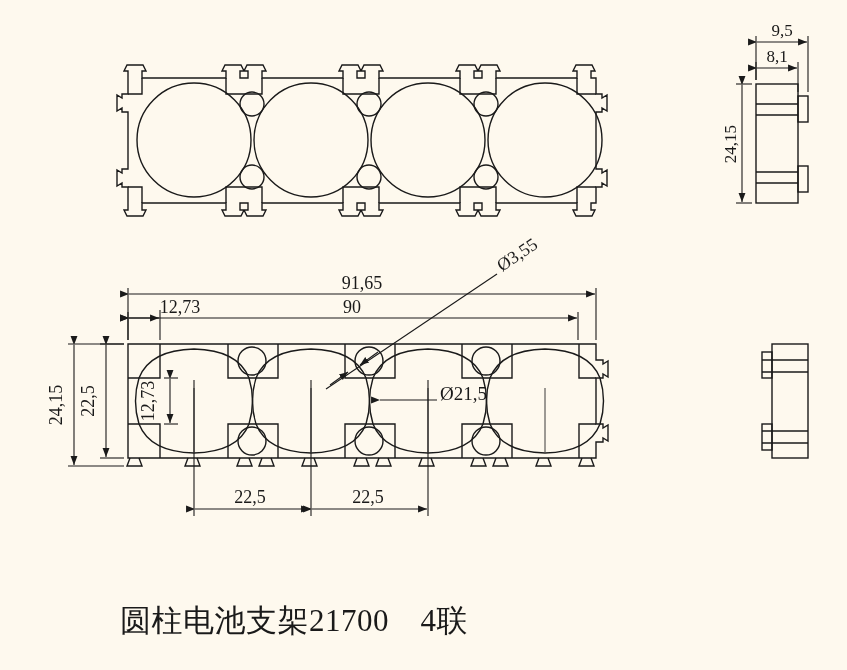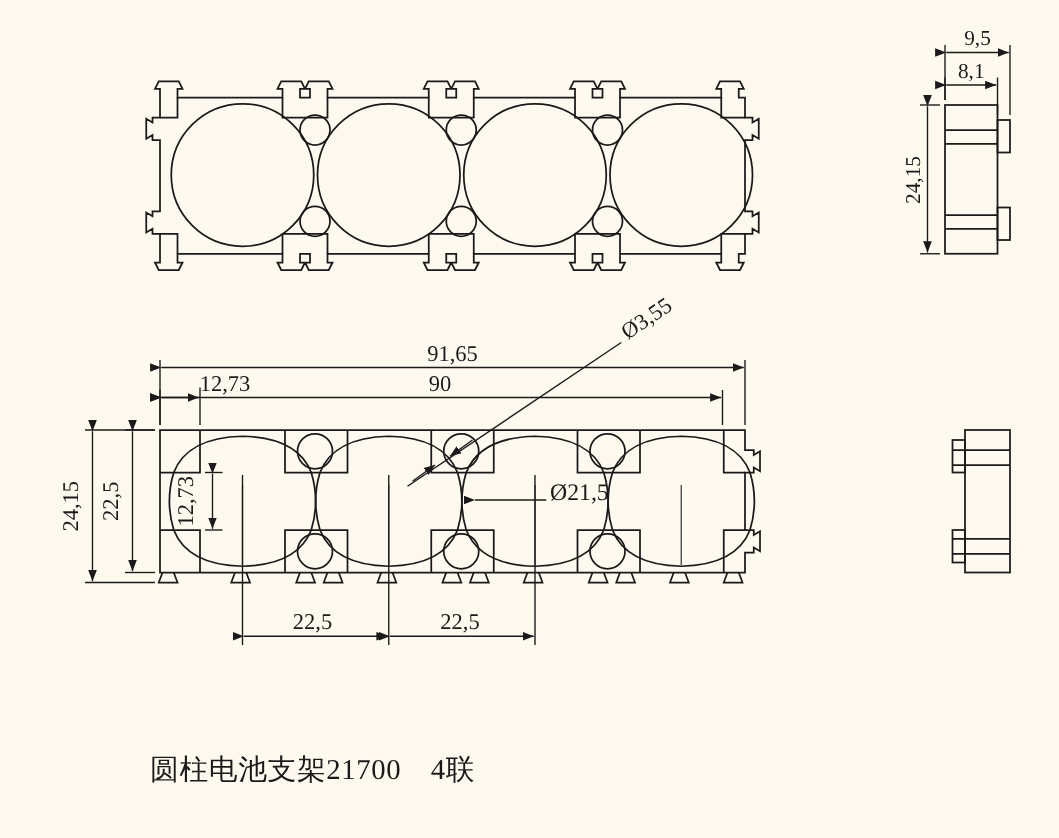--- a/index.html
+++ b/index.html
@@ -19,21 +19,21 @@
   #stage svg {
     position: absolute;
     left: 0;
     top: 0;
   }
   .title-text {
     position: absolute;
     left: 120px;
     top: 600px;
     font-family: "Liberation Serif", serif;
-    font-size: 23px;
+    font-size: 31px;
     color: #1a1a1a;
     letter-spacing: 0.5px;
     white-space: pre;
   }
 </style>
 </head>
 <body>
 
 <div id="stage">
 

